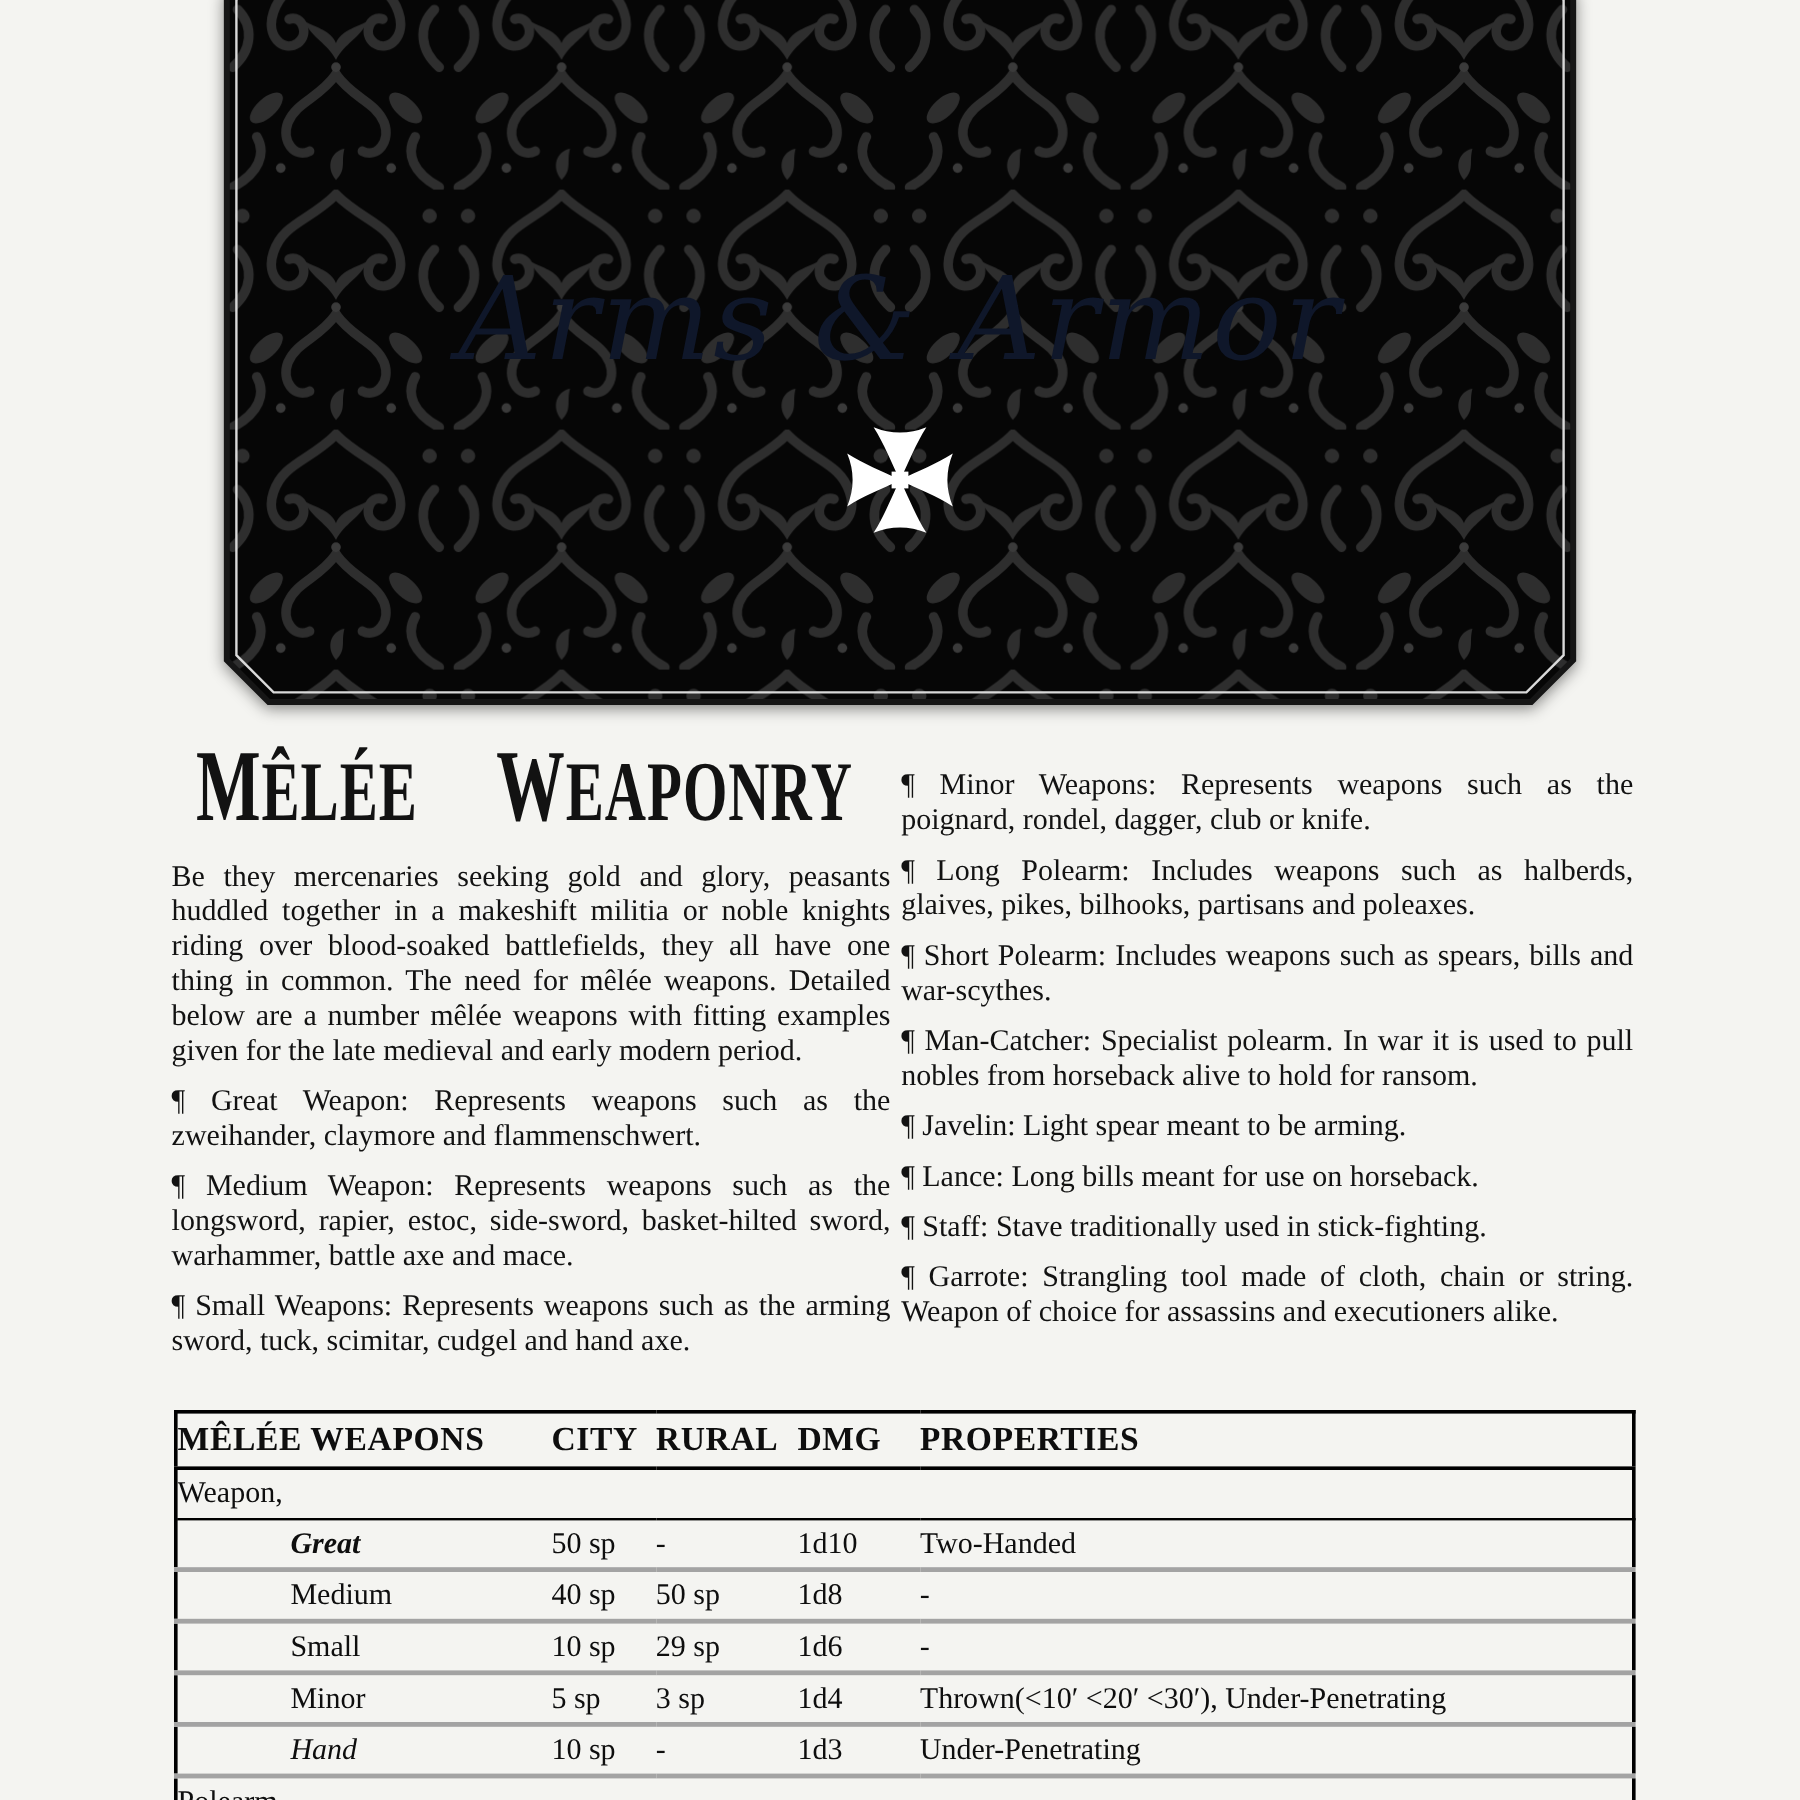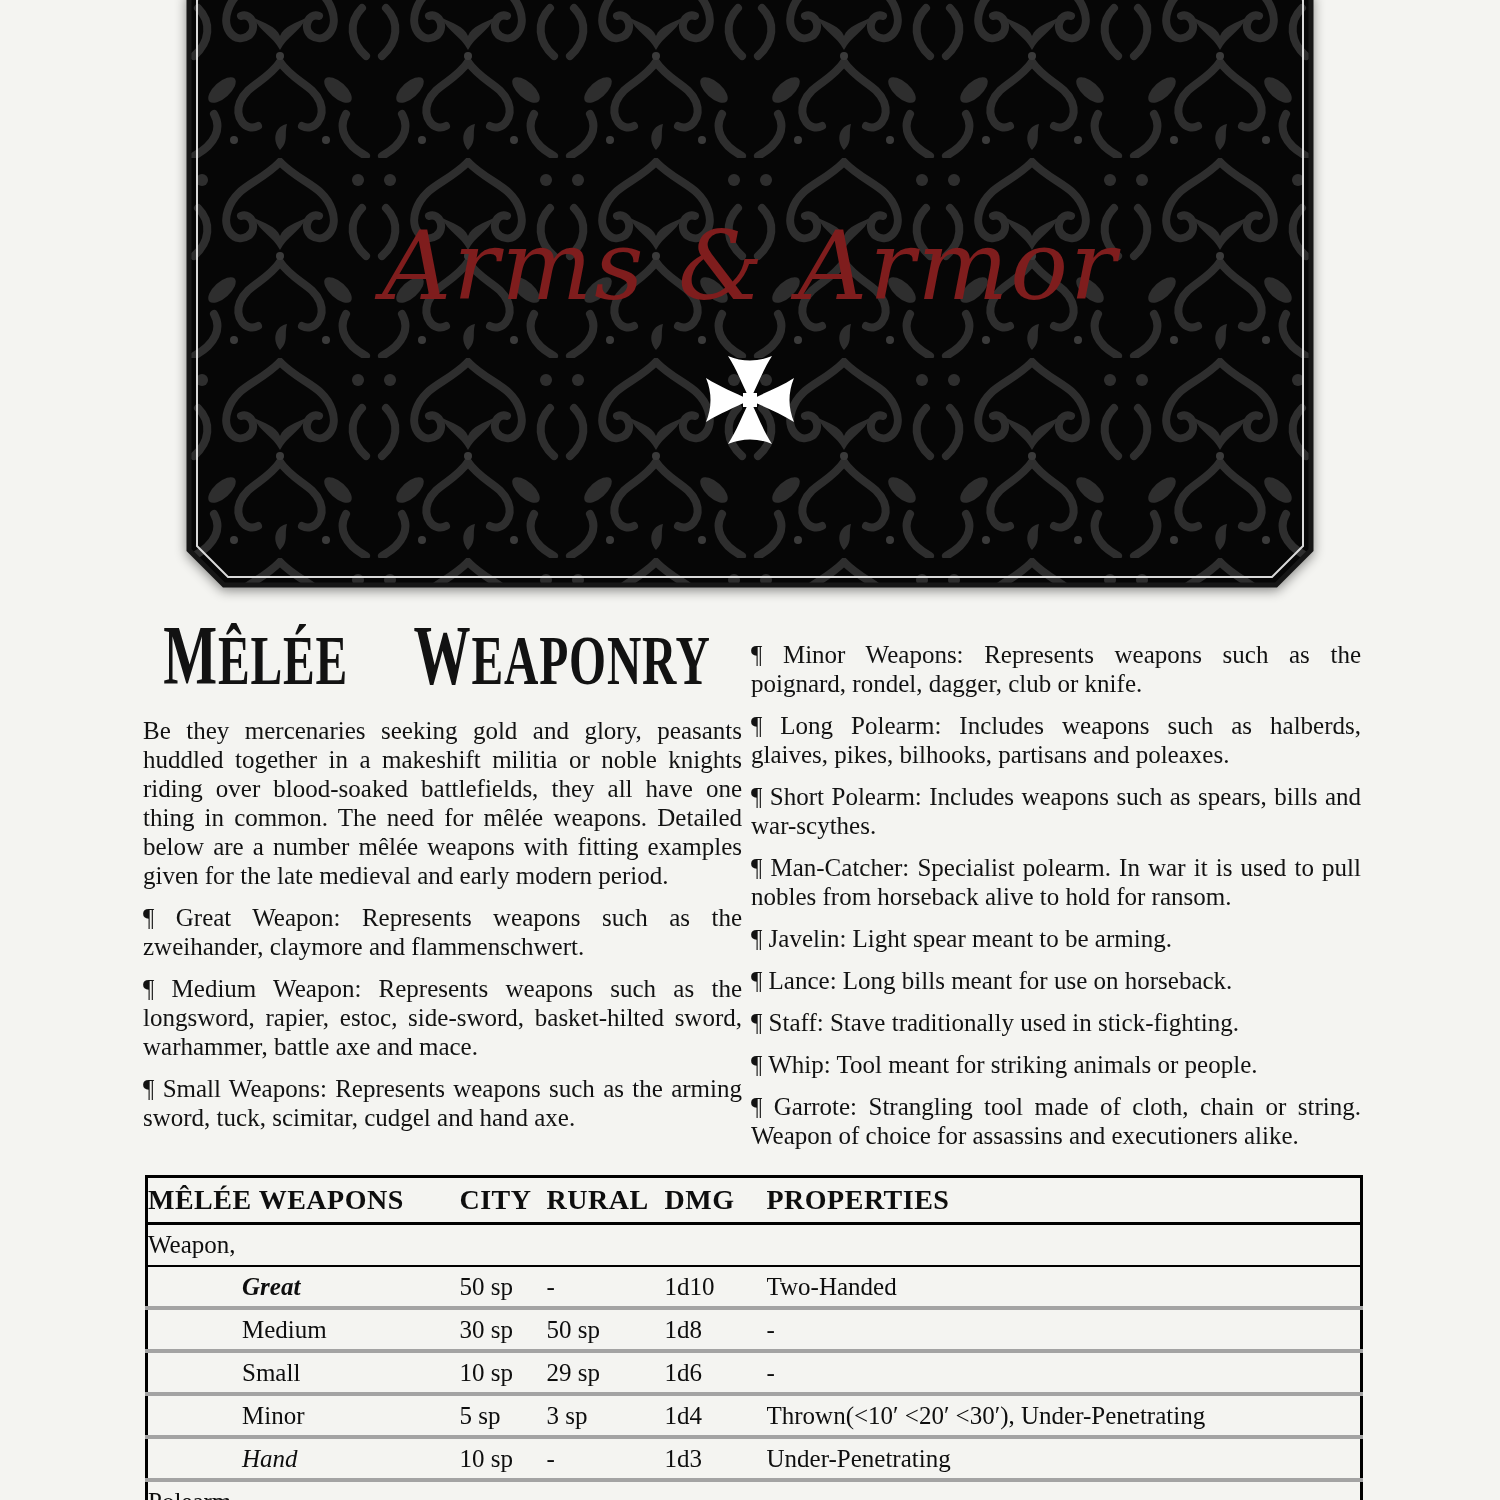--- a/index.html
+++ b/index.html
@@ -11,21 +11,21 @@
 
   
   .banner-svg {
     position:absolute; left:186px; top:-42px;
     filter: drop-shadow(0 3px 6px rgba(0,0,0,0.45));
   }
   .banner-title {
     position:absolute; left:186px; top:214px; width:1128px;
     text-align:center;
     font-family:"DejaVu Serif", serif; font-style:italic;
-    font-size:96px; line-height:1.1; color:#7f1d1d;
+    font-size:96px; line-height:1.1; color:#0f172a;
     letter-spacing:2px; white-space:nowrap;
   }
   .cross-svg { position:absolute; left:700px; top:348px; }
 
   
   .col {
     position:absolute; text-align:justify;
     font-size:25px; line-height:29px;
   }
   .col-left  { left:143px; top:626px; width:599px; }
@@ -127,21 +127,20 @@
   </div>
 
   <div class="col col-right">
     <p>¶ Minor Weapons: Represents weapons such as the poignard, rondel, dagger, club or knife.</p>
     <p>¶ Long Polearm: Includes weapons such as halberds, glaives, pikes, bilhooks, partisans and poleaxes.</p>
     <p>¶ Short Polearm: Includes weapons such as spears, bills and war-scythes.</p>
     <p>¶ Man-Catcher: Specialist polearm. In war it is used to pull nobles from horseback alive to hold for ransom.</p>
     <p>¶ Javelin: Light spear meant to be arming.</p>
     <p>¶ Lance: Long bills meant for use on horseback.</p>
     <p>¶ Staff: Stave traditionally used in stick-fighting.</p>
-    <p>¶ Whip: Tool meant for striking animals or people.</p>
     <p>¶ Garrote: Strangling tool made of cloth, chain or string. Weapon of choice for assassins and executioners alike.</p>
   </div>
 
   <table class="weapon-table">
     <colgroup>
       <col style="width:313px">
         <col style="width:87px">
         <col style="width:118px">
       <col style="width:102px">
         <col>
@@ -161,21 +160,21 @@
       </tr>
       <tr class="data-row">
         <td class="td-name em-bi">Great</td>
         <td>50 sp</td>
         <td>-</td>
         <td>1d10</td>
         <td>Two-Handed</td>
       </tr>
       <tr class="data-row">
         <td class="td-name">Medium</td>
-        <td>30 sp</td>
+        <td>40 sp</td>
         <td>50 sp</td>
         <td>1d8</td>
         <td>-</td>
       </tr>
       <tr class="data-row">
         <td class="td-name">Small</td>
         <td>10 sp</td>
         <td>29 sp</td>
         <td>1d6</td>
         <td>-</td>

